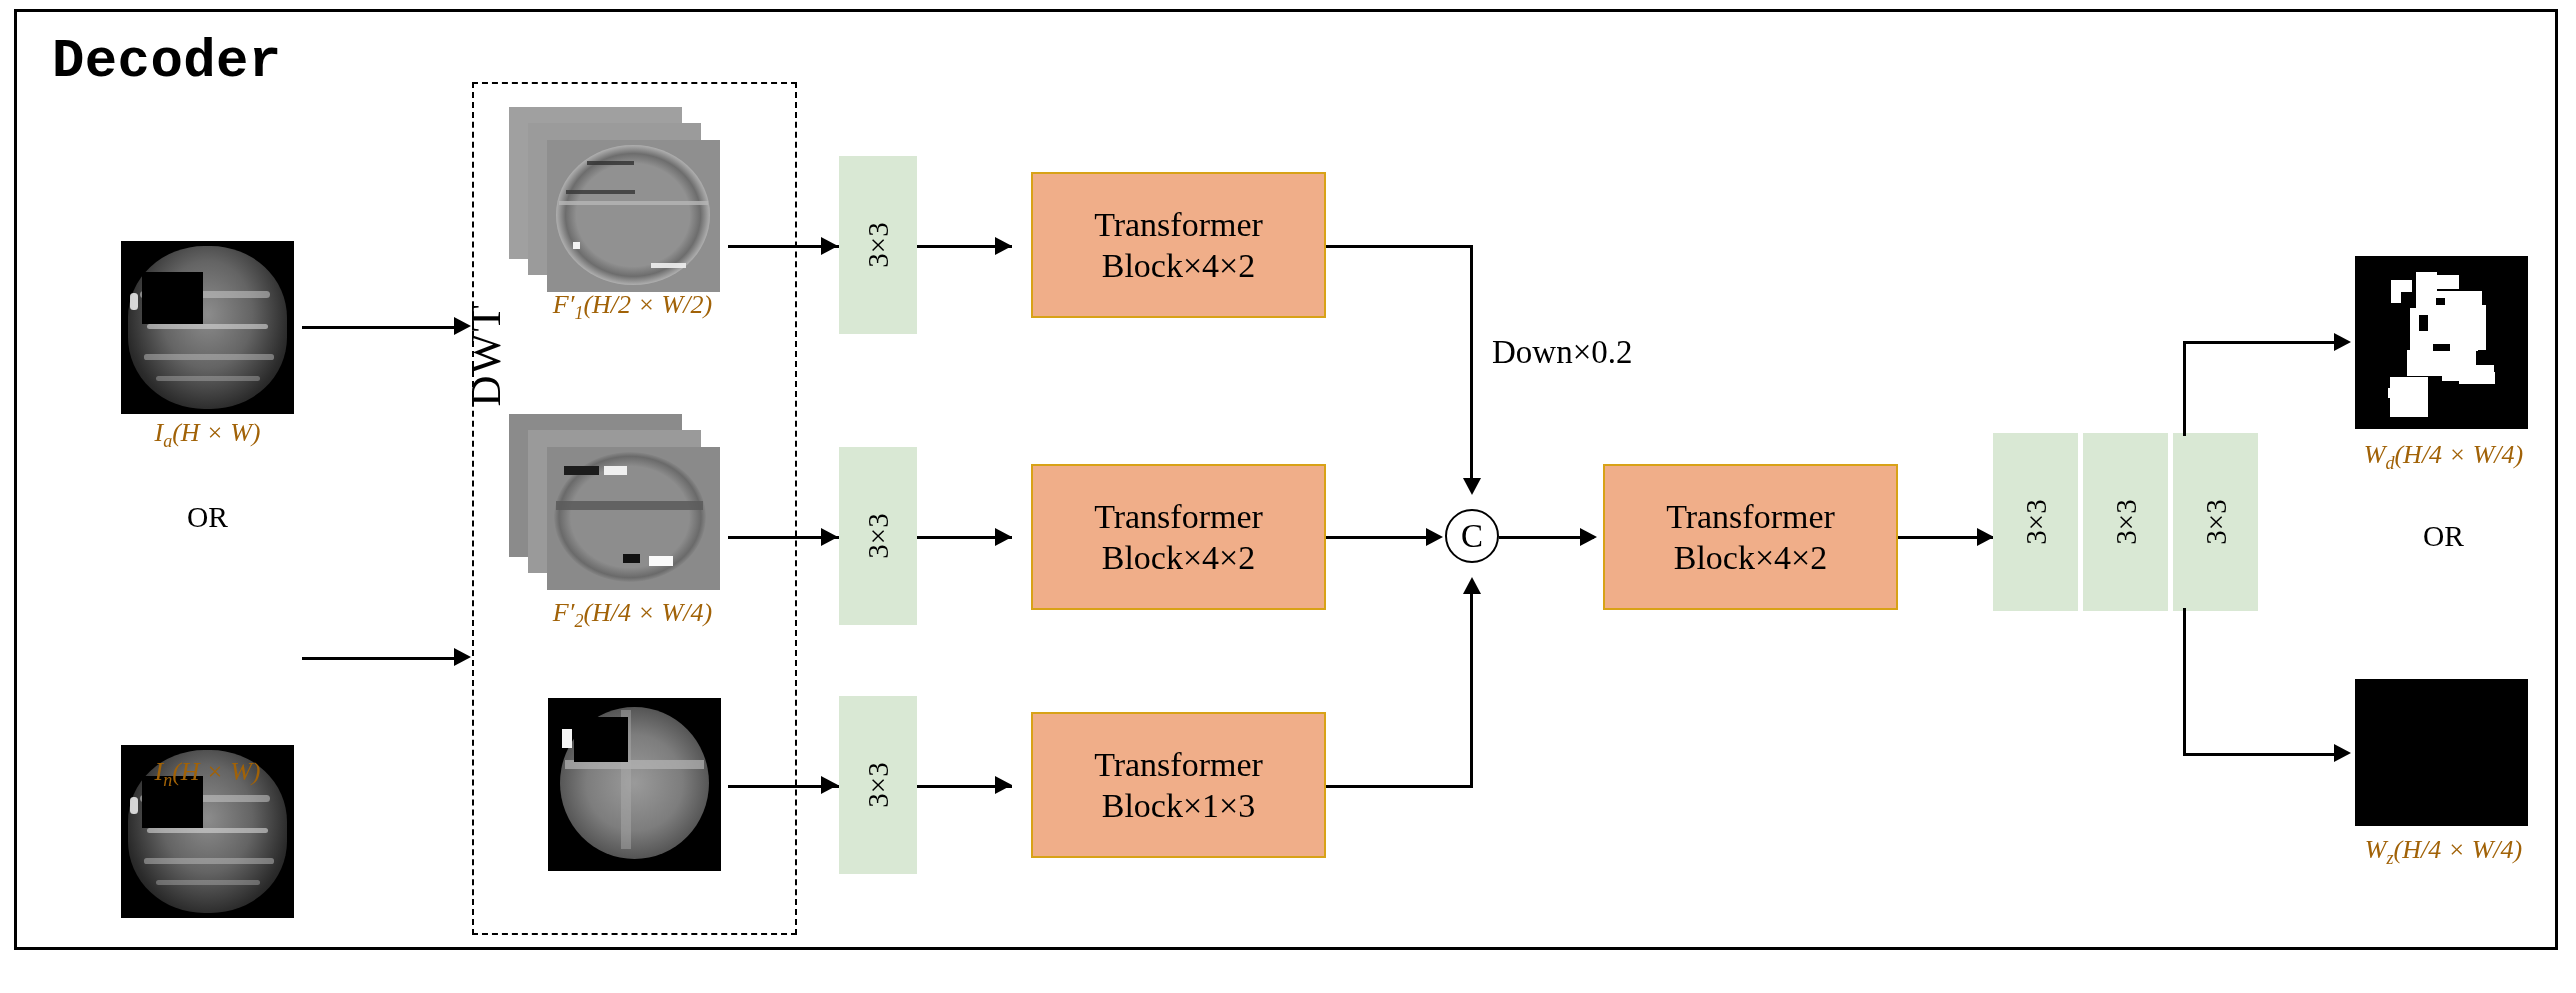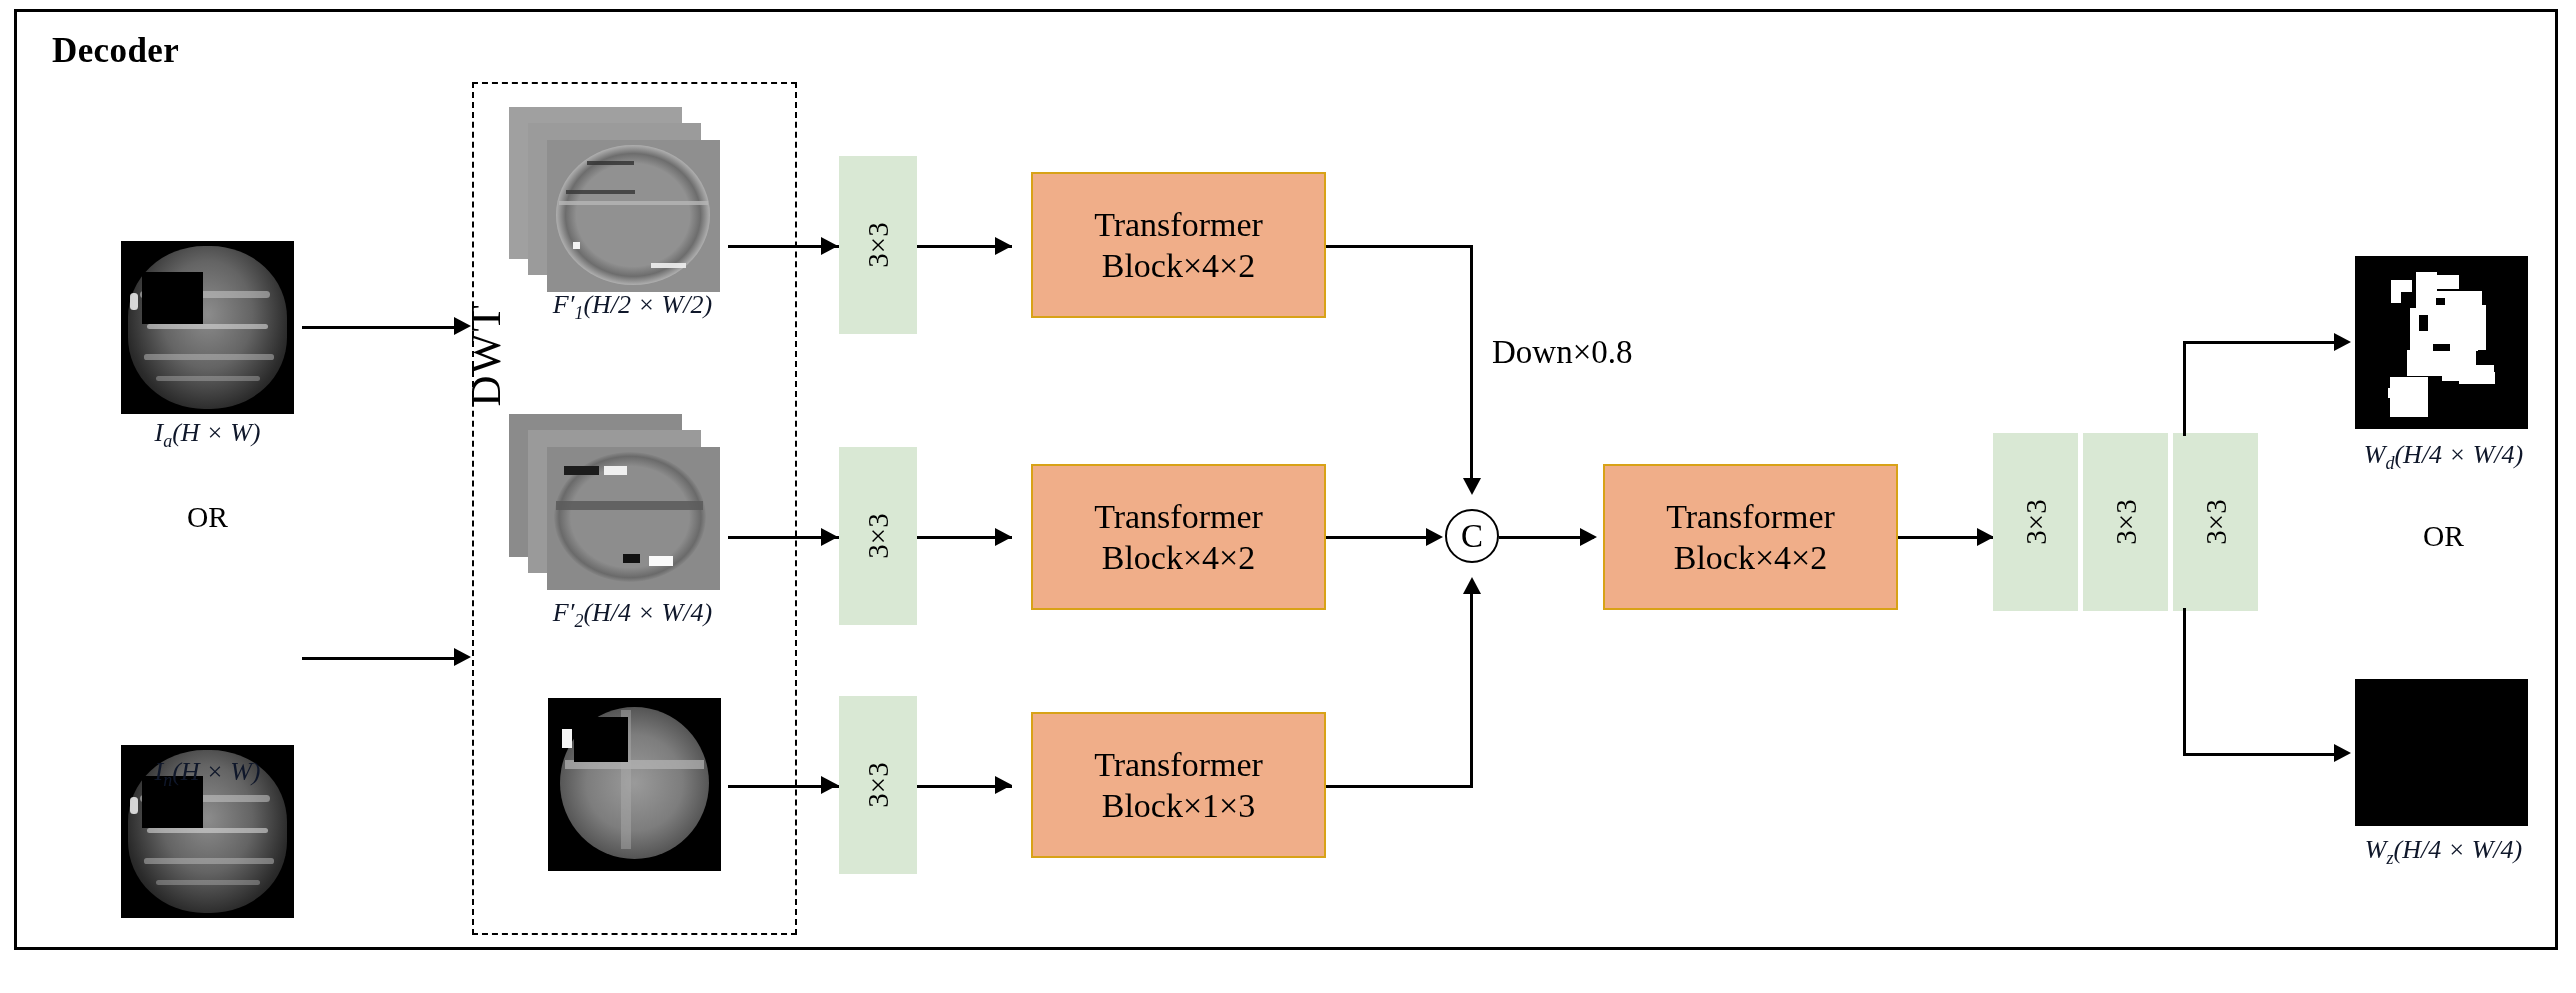--- a/index.html
+++ b/index.html
@@ -1,24 +1,24 @@
 <!DOCTYPE html>
 <html style="font-size:14px"><head>
 <meta charset="utf-8">
 <style>
   html,body{margin:0;padding:0;background:#fff;}
   body{font-family:"Liberation Serif", serif;}
   #stage{position:relative;width:2576px;height:994px;background:#ffffff;overflow:hidden;}
   .outer-frame{position:absolute;left:14px;top:8.7px;width:2544px;height:941px;border:3.5px solid #000;box-sizing:border-box;background:#fff;}
-  .title{position:absolute;left:52px;top:31px;font-size:35px;font-weight:bold;letter-spacing:0.4px;color:#000;font-family:Liberation Serif, serif;}
+  .title{position:absolute;left:52px;top:31px;font-size:54px;font-weight:bold;letter-spacing:0.4px;color:#000;font-family:Liberation Mono, monospace;}
   .dashed-box{position:absolute;left:472px;top:82px;width:325px;height:853px;border:2.6px dashed #000;box-sizing:border-box;}
   .dwt-label{position:absolute;left:373px;top:329px;width:225px;height:52px;font-size:43px;color:#000;
        transform:rotate(-90deg);transform-origin:center center;text-align:center;line-height:52px;letter-spacing:1.7px;}
   .img-box{position:absolute;box-sizing:border-box;}
-  .cap{position:absolute;text-align:center;font-size:26px;font-style:italic;color:#0f172a;white-space:nowrap;font-family:"Liberation Serif",serif;}
+  .cap{position:absolute;text-align:center;font-size:26px;font-style:italic;color:#a16207;white-space:nowrap;font-family:"Liberation Serif",serif;}
   .cap .sub{font-size:18px;vertical-align:sub;font-style:italic;}
   .or-label{position:absolute;font-size:29.5px;color:#000;font-family:"Liberation Serif",serif;text-align:center;}
   .greenbox{position:absolute;background:#d9e8d4;box-sizing:border-box;}
   .greenbox span{position:absolute;left:50%;top:50%;transform:translate(-50%,-50%) rotate(-90deg);font-size:29px;color:#000;white-space:nowrap;font-family:"Liberation Serif",serif;}
   .orangebox{position:absolute;background:#f0ae89;border:2.6px solid #d8a217;box-sizing:border-box;
       display:flex;align-items:center;justify-content:center;text-align:center;font-size:34px;line-height:1.22;color:#000;font-family:"Liberation Serif",serif;}
   .hline{position:absolute;background:#000;height:2.6px;}
   .vline{position:absolute;background:#000;width:2.6px;}
   .arrow-r{position:absolute;width:0;height:0;border-top:9.5px solid transparent;border-bottom:9.5px solid transparent;border-left:17.3px solid #000;}
   .arrow-d{position:absolute;width:0;height:0;border-left:9.5px solid transparent;border-right:9.5px solid transparent;border-top:17.3px solid #000;}
@@ -168,21 +168,21 @@
   <div class="vline" style="left:1470px;top:245px;height:234px;"></div>
   <div class="arrow-d" style="left:1463px;top:478px;"></div>
 
   <div class="hline" style="left:1326px;top:536px;width:113px;"></div>
   <div class="arrow-r" style="left:1426px;top:528px;"></div>
 
   <div class="hline" style="left:1326px;top:785px;width:147px;"></div>
   <div class="vline" style="left:1470px;top:594px;height:192px;"></div>
   <div class="arrow-u" style="left:1463px;top:577px;"></div>
 
-  <div class="downlbl" style="left:1492px;top:334px;">Down×0.8</div>
+  <div class="downlbl" style="left:1492px;top:334px;">Down×0.2</div>
 
   <div class="concat" style="left:1445px;top:509px;">
     <span>C</span>
   </div>
 
   <div class="hline" style="left:1499px;top:536px;width:95px;"></div>
   <div class="arrow-r" style="left:1580px;top:528px;"></div>
 
   <div class="orangebox" style="left:1603px;top:464px;width:295px;height:146px;">
     <div>

